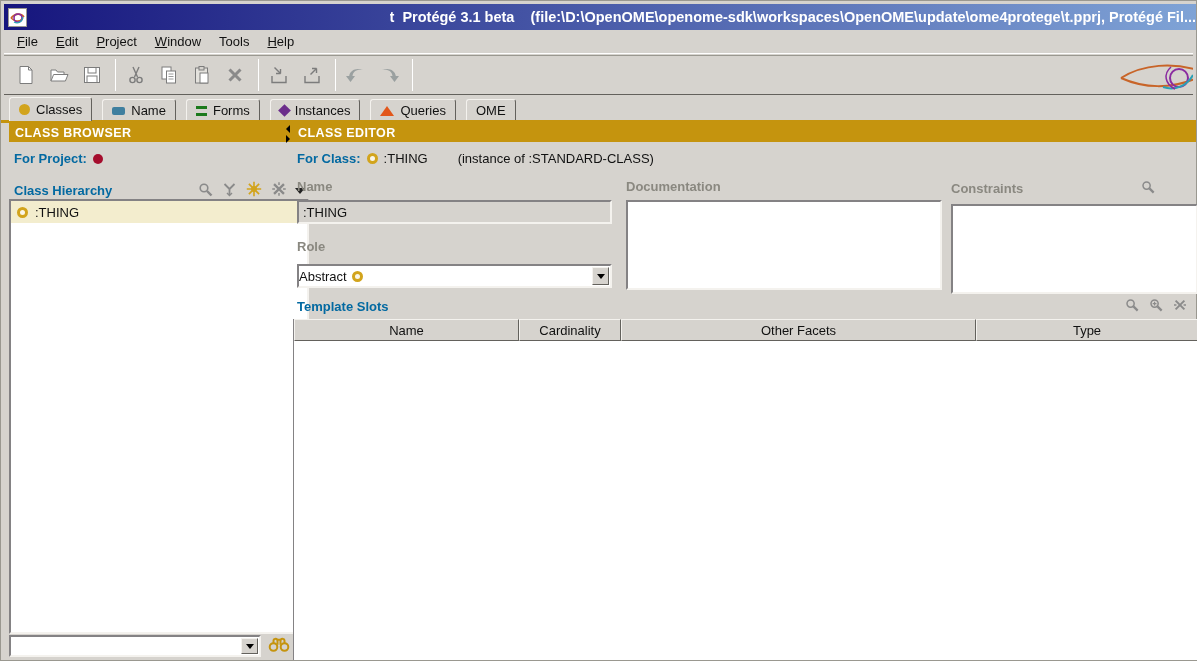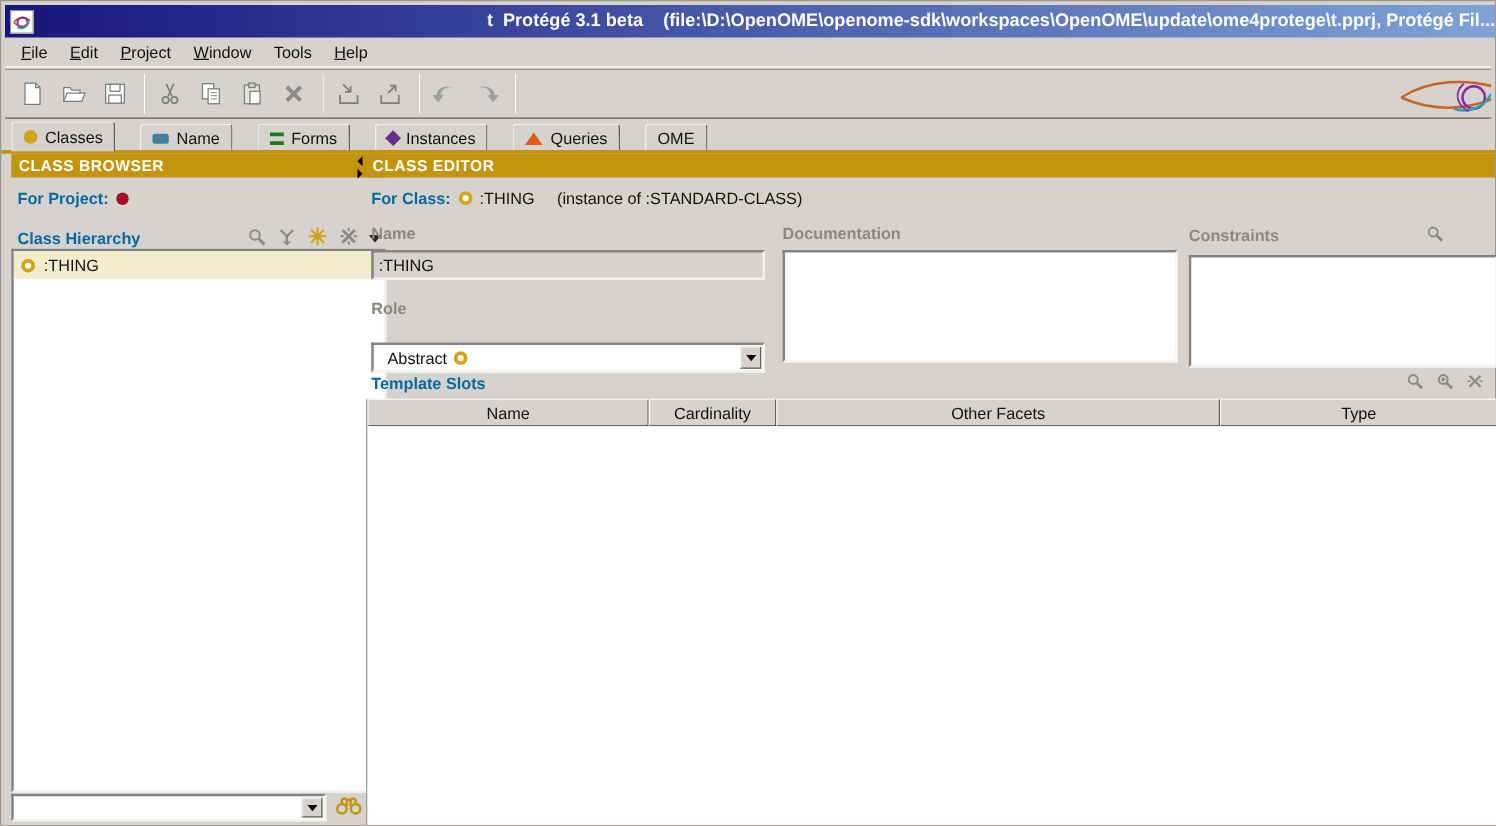--- a/index.html
+++ b/index.html
@@ -27,21 +27,21 @@
   .tbtn { width:24px; height:24px; margin-right:9px; display:flex; align-items:center; justify-content:center; }
   .tsep { width:1px; height:32px; background:#9a9890; border-right:1px solid #fff; margin:0 8px 0 2px; }
   .toolbar-logo { position:absolute; right:-10px; top:0px; }
 
   
   .tabstrip { position:absolute; top:96px; left:3px; right:3px; height:24px;
     display:flex; align-items:flex-end; padding-left:5px; }
   .tab { height:22px; display:flex; align-items:center; gap:6px; padding:0 9px;
     background:#d6d3ce; border:1px solid #63615c; border-bottom:none;
     border-top-color:#f4f2ee; border-left-color:#f4f2ee; border-radius:3px 3px 0 0;
-    margin-right:20px; white-space:nowrap; }
+    margin-right:10px; white-space:nowrap; }
   .tab.active { height:24px; position:relative; z-index:2; }
   .goldline { position:absolute; top:119px; left:0; right:0; height:3px; background:#c5940e; }
 
   .icon-circle { width:11px; height:11px; border-radius:50%; display:inline-block; }
   .icon-slot { width:13px; height:8px; border-radius:2px; display:inline-block; }
   .icon-form { width:11px; height:10px; border-top:3px solid; border-bottom:3px solid; display:inline-block; }
   .icon-diamond { width:9px; height:9px; transform:rotate(45deg); display:inline-block; }
   .icon-triangle { width:0; height:0; border-left:7px solid transparent; border-right:7px solid transparent; border-bottom:10px solid; display:inline-block; }
 
   .ring { width:12px; height:12px; border-radius:50%; border:3px solid #d2a41c; background:#faf6e8; display:inline-block; flex:0 0 auto; }
@@ -81,21 +81,21 @@
     border:1px solid; border-color:#f4f2ee #63615c #63615c #f4f2ee; display:flex; align-items:center; justify-content:center; }
   .combo-caret { width:0; height:0; border-left:4px solid transparent; border-right:4px solid transparent; border-top:5px solid #000; }
   .binoc { position:absolute; left:259px; bottom:4px; }
 
   
   .ce-field-label { color:#8a8880; font-weight:bold; margin-bottom:6px; }
   .col1 { position:absolute; left:5px; top:56px; width:315px; }
   .col2 { position:absolute; left:334px; top:56px; width:316px; }
   .col3 { position:absolute; left:659px; top:56px; right:-2px; }
   .name-field { height:24px; background:#d6d3ce; display:flex; align-items:center; padding-left:4px; }
-  .role-combo { height:24px; background:#fff; display:flex; align-items:center; padding-left:11px; gap:5px; position:relative; margin-top:20px; }
+  .role-combo { height:24px; background:#fff; display:flex; align-items:center; padding-left:0; gap:5px; position:relative; margin-top:10px; }
   .textarea-box { height:90px; background:#fff; }
   .label-row { display:flex; align-items:center; }
 
   .ts-row { position:absolute; left:5px; top:174px; right:0; display:flex; align-items:center; }
   .ts-icons { margin-left:auto; display:flex; gap:8px; margin-right:8px; }
 
   .slot-table { position:absolute; left:1px; right:-2px; top:196px; bottom:0; background:#fff; border-left:1px solid #848284; }
   .slot-thead { display:flex; height:22px; }
   .th-cell { background:#d6d3ce; border:1px solid; border-color:#f4f2ee #63615c #63615c #f4f2ee;
     display:flex; align-items:center; justify-content:center; font-size:13px; }
@@ -311,21 +311,21 @@
 
   <div class="right-panel">
     <div class="panel-header">
       <span>CLASS EDITOR</span>
     </div>
 
     <div class="for-row">
       <span class="gray-label">For Class:</span>
       <span class="ring small"></span>
       <span>:THING</span>
-      <span style="margin-left:12px">(instance of :STANDARD-CLASS)</span>
+      <span style="margin-left:24px">(instance of :STANDARD-CLASS)</span>
     </div>
 
     <div class="col1">
       <div class="ce-field-label">Name</div>
       <div class="name-field sunken">
         <span>:THING</span>
       </div>
       <div class="ce-field-label" style="margin-top:15px">Role</div>
       <div class="role-combo sunken">
         <span>Abstract</span>

